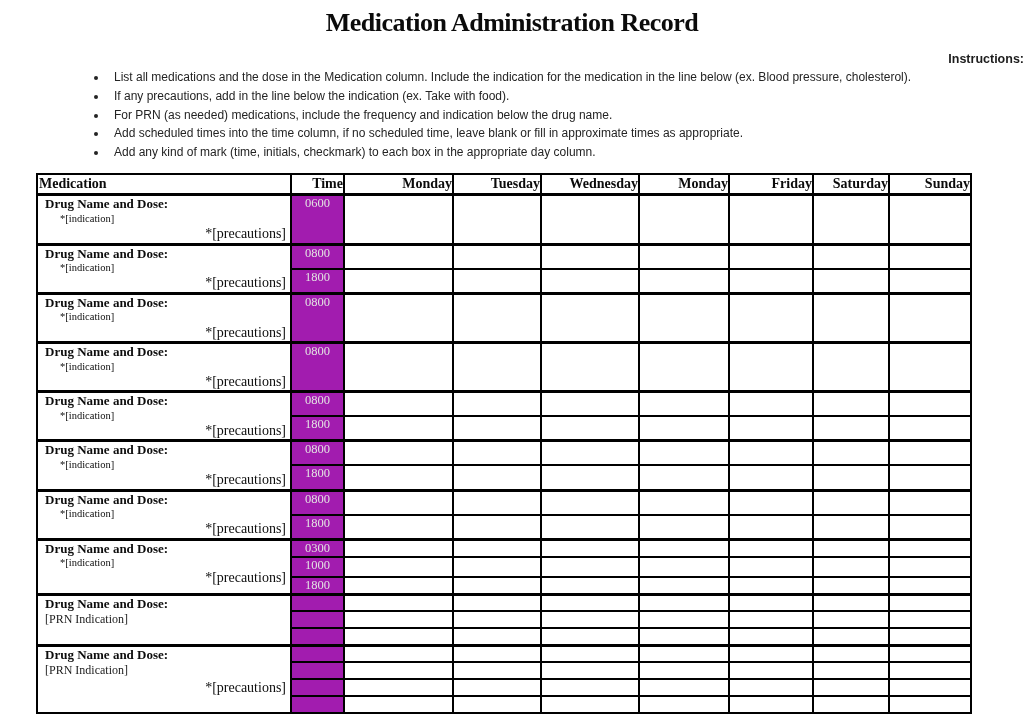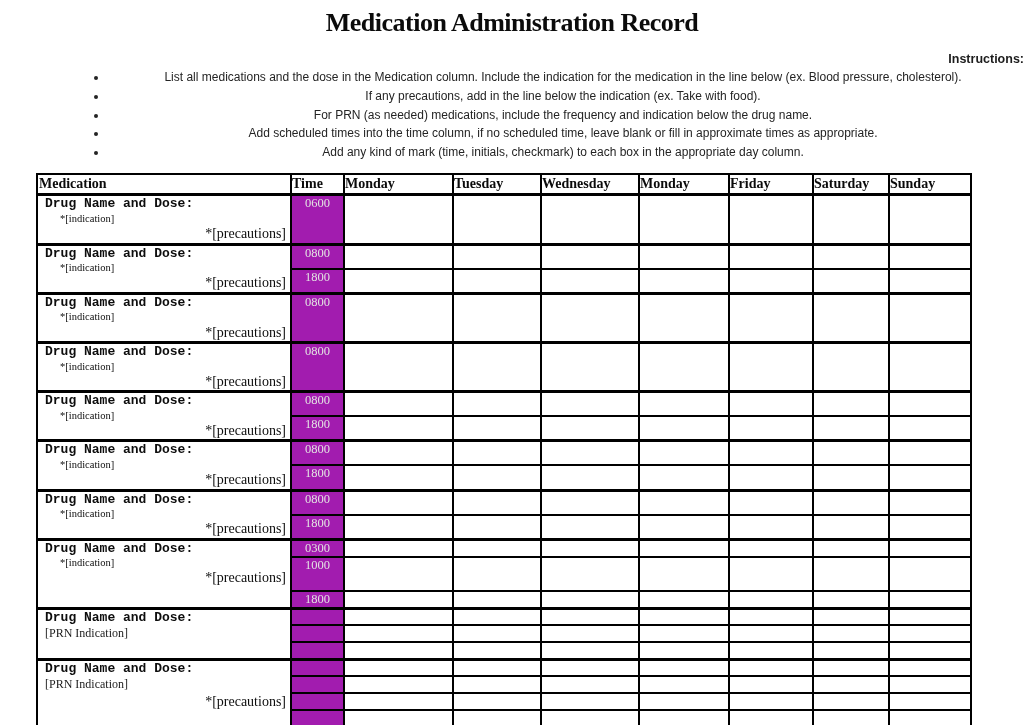--- a/index.html
+++ b/index.html
@@ -27,21 +27,20 @@
   .instr-heading {
     font-weight: bold;
     font-size: 12.5px;
     color: #1d1d1d;
     text-align: right;
   }
   ul.instr-list {
     margin: 5px 12px 0 0;
     padding-left: 70px;
     list-style: disc outside;
-    text-align: center;
   }
   ul.instr-list li {
     font-size: 12px;
     line-height: 1.15;
     margin-bottom: 5px;
     color: #242424;
     padding-left: 6px;
   }
 
   table.mar {
@@ -55,35 +54,35 @@
     border: 2px solid #000;
     padding: 0;
     overflow: hidden;
   }
   .mar thead th {
     font-family: "Liberation Serif", serif;
     font-size: 14px;
     font-weight: bold;
     color: #0b0b0b;
     height: 21px;
-    text-align: left;
+    text-align: right;
     border-bottom: 3px solid #000;
   }
   .mar thead th.med-h { text-align: left; padding-left: 1px; }
 
   .mar tr.block-start > td { border-top: 3px solid #000; }
 
   td.med-cell {
     vertical-align: top;
     padding: 1px 4px 0 7px;
     font-family: "Liberation Serif", serif;
     color: #0d0d0d;
     background: #fff;
   }
-  .line-drug        { font-size: 13px; font-weight: bold; line-height: 1.12; font-family: Liberation Mono, monospace; }
+  .line-drug        { font-size: 13px; font-weight: bold; line-height: 1.12; }
   .line-indication  { font-size: 10.5px; line-height: 1.25; margin-left: 15px; }
   .line-precautions { font-size: 14px; line-height: 1.25; text-align: right; }
   .line-prn         { font-size: 12px; font-family: cursive; line-height: 1.3; margin-top: 1px; color: #1c1c1c; }
 
   td.time-cell {
     vertical-align: top;
     text-align: center;
     font-family: "Liberation Serif", serif;
     font-size: 12.5px;
     line-height: 15px;
@@ -289,21 +288,21 @@
           </td>
           <td class="time-cell">0300</td>
           <td class="day-cell"></td>
           <td class="day-cell"></td>
           <td class="day-cell"></td>
           <td class="day-cell"></td>
           <td class="day-cell"></td>
           <td class="day-cell"></td>
           <td class="day-cell"></td>
         </tr>
-        <tr style="height: 34px;">
+        <tr style="height: 20px;">
           <td class="time-cell">1000</td>
           <td class="day-cell"></td>
           <td class="day-cell"></td>
           <td class="day-cell"></td>
           <td class="day-cell"></td>
           <td class="day-cell"></td>
           <td class="day-cell"></td>
           <td class="day-cell"></td>
         </tr>
         <tr style="height: 17px;">

